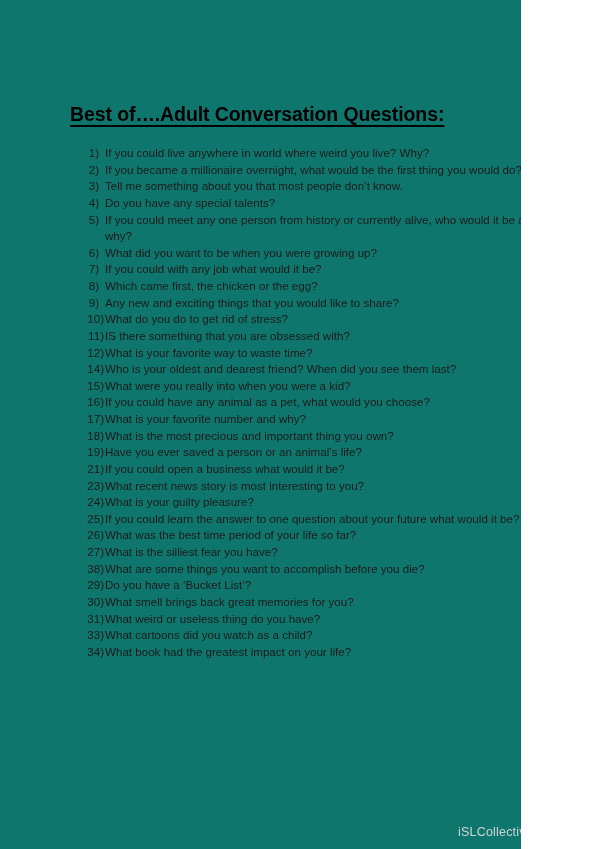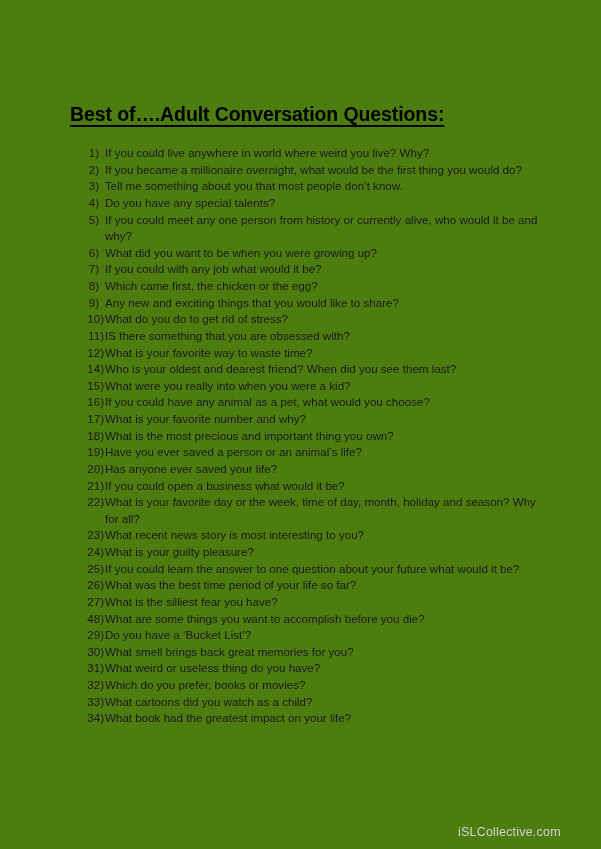--- a/index.html
+++ b/index.html
@@ -6,23 +6,23 @@
     margin: 0;
     padding: 0;
     background: #ffffff;
   }
   body {
     font-family: "Liberation Sans", sans-serif;
     color: #111111;
   }
   .page {
     position: relative;
-    width: 601px;
+    width: 521px;
     height: 849px;
-    background: #4d7c0f;
+    background: #0f766e;
     overflow: hidden;
     box-sizing: border-box;
   }
   .doc-title {
     position: absolute;
     left: 70px;
     top: 103px;
     font-size: 19.5px;
     font-weight: bold;
     letter-spacing: -0.1px;
@@ -151,72 +151,60 @@
       </li>
       <li class="q-item">
         <span class="q-num">18)</span>
         <span class="q-text">What is the most precious and important thing you own?</span>
       </li>
       <li class="q-item">
         <span class="q-num">19)</span>
         <span class="q-text">Have you ever saved a person or an animal’s life?</span>
       </li>
       <li class="q-item">
-        <span class="q-num">20)</span>
-        <span class="q-text">Has anyone ever saved your life?</span>
-      </li>
-      <li class="q-item">
         <span class="q-num">21)</span>
         <span class="q-text">If you could open a business what would it be?</span>
       </li>
       <li class="q-item">
-        <span class="q-num">22)</span>
-        <span class="q-text">What is your favorite day or the week, time of day, month, holiday and season? Why for all?</span>
-      </li>
-      <li class="q-item">
         <span class="q-num">23)</span>
         <span class="q-text">What recent news story is most interesting to you?</span>
       </li>
       <li class="q-item">
         <span class="q-num">24)</span>
         <span class="q-text">What is your guilty pleasure?</span>
       </li>
       <li class="q-item">
         <span class="q-num">25)</span>
         <span class="q-text">If you could learn the answer to one question about your future what would it be?</span>
       </li>
       <li class="q-item">
         <span class="q-num">26)</span>
         <span class="q-text">What was the best time period of your life so far?</span>
       </li>
       <li class="q-item">
         <span class="q-num">27)</span>
         <span class="q-text">What is the silliest fear you have?</span>
       </li>
       <li class="q-item">
-        <span class="q-num">48)</span>
+        <span class="q-num">38)</span>
         <span class="q-text">What are some things you want to accomplish before you die?</span>
       </li>
       <li class="q-item">
         <span class="q-num">29)</span>
         <span class="q-text">Do you have a ‘Bucket List’?</span>
       </li>
       <li class="q-item">
         <span class="q-num">30)</span>
         <span class="q-text">What smell brings back great memories for you?</span>
       </li>
       <li class="q-item">
         <span class="q-num">31)</span>
         <span class="q-text">What weird or useless thing do you have?</span>
       </li>
       <li class="q-item">
-        <span class="q-num">32)</span>
-        <span class="q-text">Which do you prefer, books or movies?</span>
-      </li>
-      <li class="q-item">
         <span class="q-num">33)</span>
         <span class="q-text">What cartoons did you watch as a child?</span>
       </li>
       <li class="q-item">
         <span class="q-num">34)</span>
         <span class="q-text">What book had the greatest impact on your life?</span>
       </li>
     </ol>
 
   <div class="watermark">iSLCollective.com</div>

